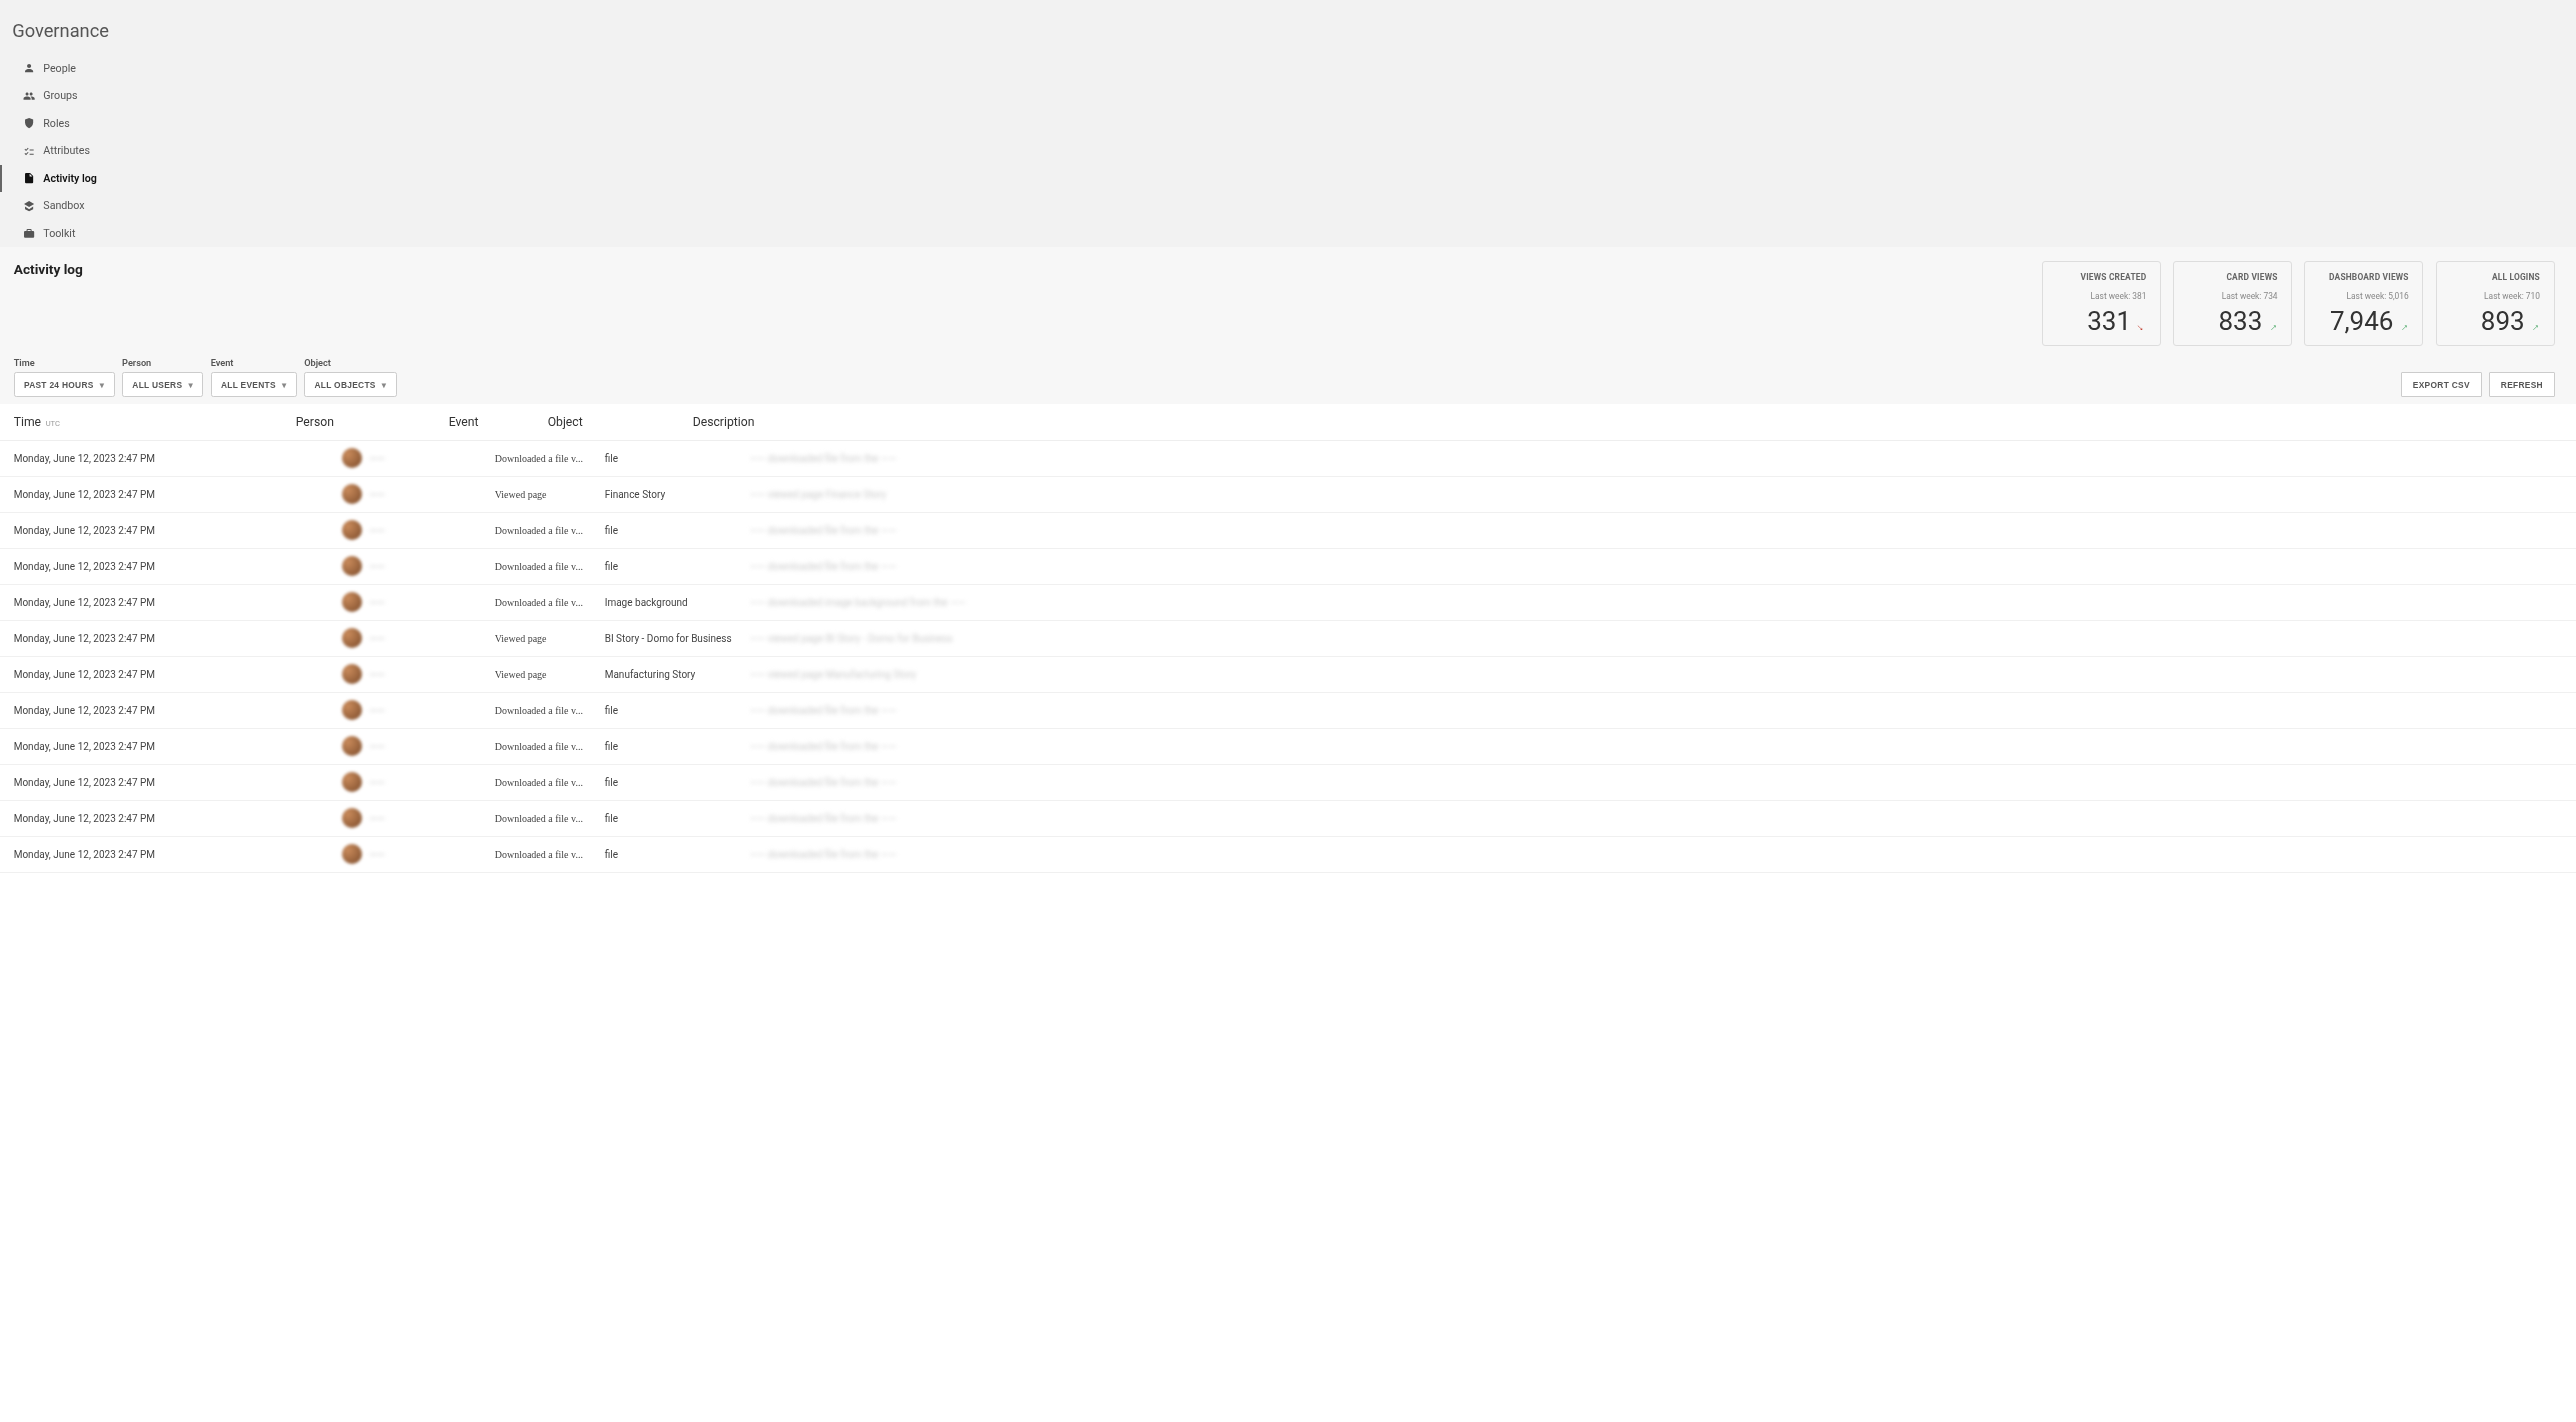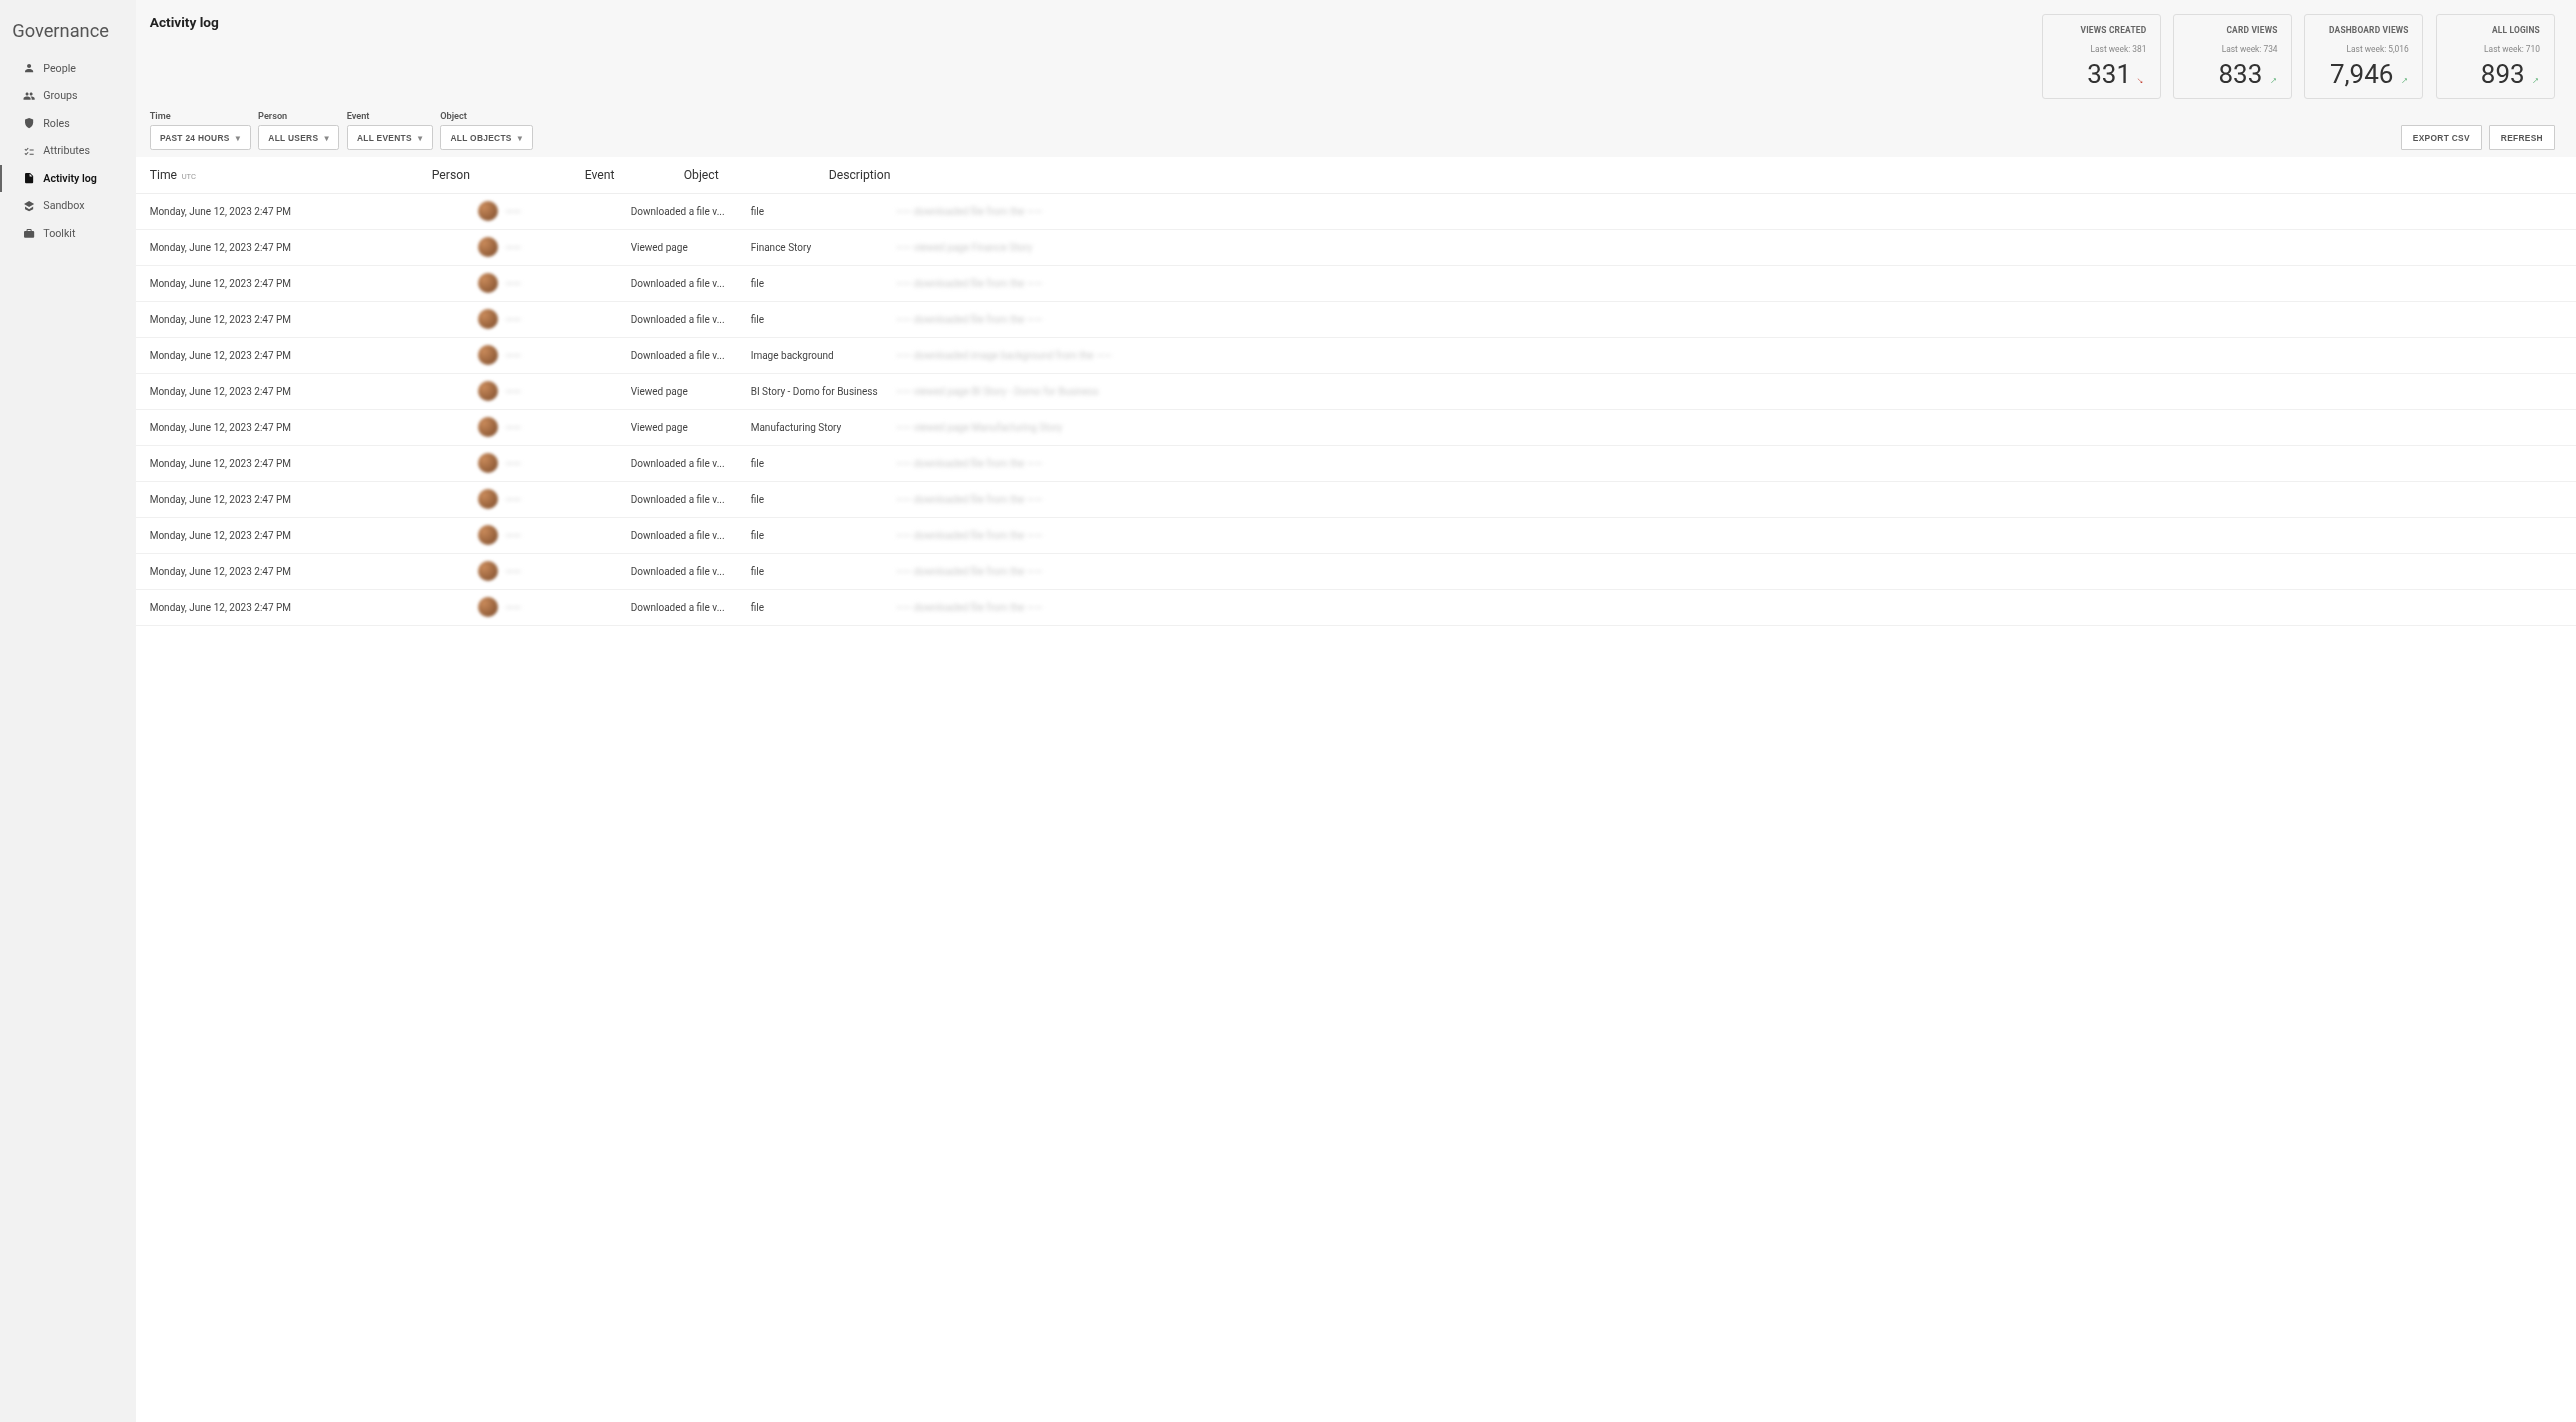--- a/index.html
+++ b/index.html
@@ -1,17 +1,17 @@
 <!DOCTYPE html>
 <html style="font-size:12.2px"><head>
 <meta charset="utf-8">
 <style>
 * { box-sizing: border-box; margin: 0; padding: 0; }
 body { font-family: -apple-system, BlinkMacSystemFont, "Segoe UI", Roboto, Helvetica, Arial, sans-serif; background: #f2f2f2; color: #333; }
-.app { display: flex; height: 100vh; overflow: hidden; }
+.app { display: flex; height: 100vh; overflow: hidden; flex-direction: column; }
 
 
 .sidebar { width: 136px; background: #f2f2f2; padding: 20px 0 0 0; flex-shrink: 0; }
 .sidebar-title { font-size: 18.3px; font-weight: 400; color: #555; padding: 0 12.2px 13.7px 12.2px; }
 .nav { list-style: none; }
 .nav-item { display: flex; align-items: center; gap: 7.6px; padding: 6.9px 12.2px 6.9px 20px; color: #555; cursor: pointer; font-size: 10.7px; border-left: 2.3px solid transparent; }
 .nav-item.active { color: #111; font-weight: 600; border-left-color: #666; background: #f2f2f2; }
 .nav-item .icon { width: 13.7px; height: 13.7px; display: inline-flex; align-items: center; justify-content: center; }
 .nav-item svg { width: 12.2px; height: 12.2px; fill: #555; }
 .nav-item.active svg { fill: #111; }
@@ -48,21 +48,21 @@
 .th.person { width: 153px; }
 .th.event { width: 99px; }
 .th.object { width: 145px; }
 .th.desc { flex: 1; }
 
 .row { display: flex; align-items: center; padding: 0 13.7px; height: 36px; border-bottom: 0.8px solid #f0f0f0; font-size: 10px; color: #444; }
 .cell.time { width: 328px; }
 .cell.person { width: 153px; display: flex; align-items: center; gap: 7.6px; }
 .avatar { width: 20px; height: 20px; border-radius: 50%; background: radial-gradient(circle at 30% 30%, #c98a5a, #7a4a2a); filter: blur(1.5px); }
 .pname { color: #bbb; filter: blur(2.3px); white-space: nowrap; }
-.cell.event { width: 120px; white-space: nowrap; overflow: hidden; text-overflow: ellipsis; }
+.cell.event { width: 110px; white-space: nowrap; overflow: hidden; text-overflow: ellipsis; font-family: Liberation Serif, serif; }
 .cell.object { width: 145px; }
 .cell.desc { flex: 1; color: #ccc; filter: blur(2.3px); white-space: nowrap; overflow: hidden; }
 </style>
 </head>
 <body>
 
 <div class="app">
 
   <aside class="sidebar">
     <div class="sidebar-title">Governance</div>

